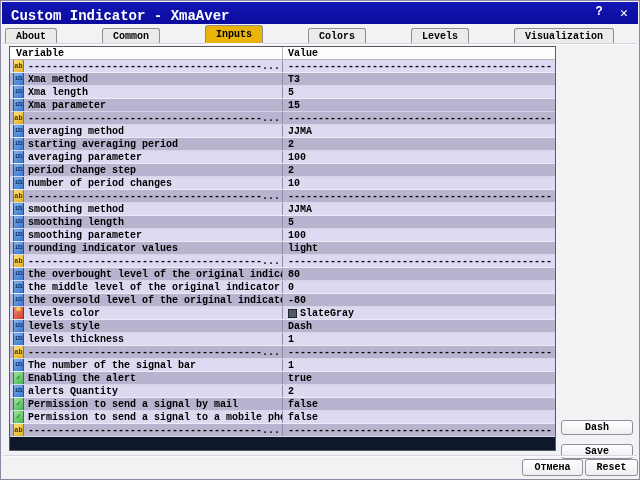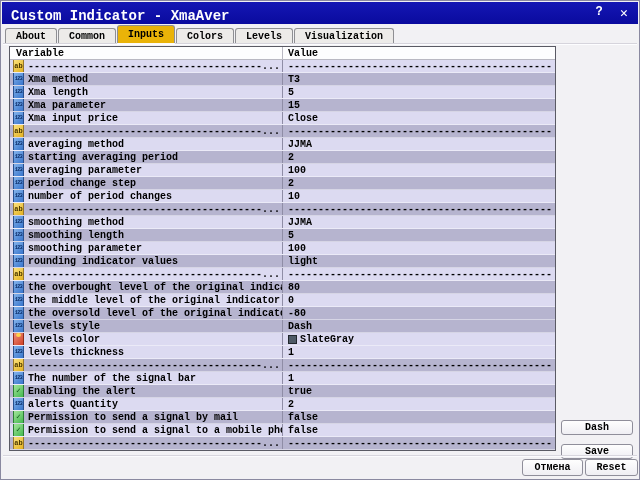--- a/index.html
+++ b/index.html
@@ -9,21 +9,21 @@
     font-family:"Liberation Mono","DejaVu Sans Mono",monospace;color:#000;
   }
   
   .titlebar{position:absolute;left:1px;top:1px;right:1px;height:22px;
     background:linear-gradient(#1517b4,#0a0a9e);color:#fff;display:flex;align-items:flex-end;}
   .title{margin-left:9px;font-size:14px;font-weight:bold;white-space:nowrap;}
   .tb-btn{position:absolute;top:3px;font-size:12px;font-weight:bold;width:14px;text-align:center;cursor:default;}
   .tb-help{right:32px;}
   .tb-close{right:7px;font-size:13px;}
   
-  .tabbar{position:absolute;left:4px;top:25px;height:17px;display:flex;align-items:flex-end;z-index:3;}
+  .tabbar{position:absolute;left:4px;top:25px;height:17px;display:flex;align-items:flex-end;z-index:3;gap:44px;}
   .tab{height:15px;display:flex;align-items:center;padding:0 10px;background:#edebe9;
     border:1px solid #8f8f93;border-bottom:none;border-radius:3px 3px 0 0;margin-right:1px;
     font-size:10px;font-weight:bold;box-sizing:border-box;}
   .tab.active{height:18px;background:#eab308;box-shadow:0 1px 0 #fbfafc;}
   .paneline{position:absolute;left:2px;right:2px;top:42px;height:1px;background:#fdfdff;border-top:1px solid #d6d4dc;}
   
   .table{position:absolute;left:8px;top:45px;width:545px;height:403px;background:#0f172a;
     border:1px solid #5a5a64;box-sizing:content-box;overflow:hidden;}
   .thead{display:flex;height:13px;box-sizing:border-box;background:#fdfdfe;border-bottom:1px solid #b9b8c2;
     font-size:10px;font-weight:bold;}
@@ -108,27 +108,20 @@
           </div>
           <div class="cell-val">5</div>
         </div>
         <div class="row dark">
           <div class="cell-var">
             <span class="ic ic-123">123</span>
             <span class="lbl">Xma parameter</span>
           </div>
           <div class="cell-val">15</div>
         </div>
-        <div class="row light">
-          <div class="cell-var">
-            <span class="ic ic-123">123</span>
-            <span class="lbl">Xma input price</span>
-          </div>
-          <div class="cell-val">Close</div>
-        </div>
         <div class="row dark">
           <div class="cell-var">
             <span class="ic ic-ab">ab</span>
             <span class="lbl">---------------------------------------...</span>
           </div>
           <div class="cell-val">--------------------------------------------</div>
         </div>
         <div class="row light">
           <div class="cell-var">
             <span class="ic ic-123">123</span>
@@ -219,38 +212,38 @@
             <span class="lbl">the middle level of the original indicator in %%</span>
           </div>
           <div class="cell-val">0</div>
         </div>
         <div class="row dark">
           <div class="cell-var">
             <span class="ic ic-123">123</span>
             <span class="lbl">the oversold level of the original indicator in %%</span>
           </div>
           <div class="cell-val">-80</div>
-        </div>
-        <div class="row dark">
-          <div class="cell-var">
-            <span class="ic ic-123">123</span>
-            <span class="lbl">levels style</span>
-          </div>
-          <div class="cell-val">Dash</div>
         </div>
         <div class="row light">
           <div class="cell-var">
             <span class="ic ic-color"></span>
             <span class="lbl">levels color</span>
           </div>
           <div class="cell-val">
             <span class="swatch" style="background: rgb(78, 90, 102);"></span>
             <span>SlateGray</span>
           </div>
         </div>
+        <div class="row dark">
+          <div class="cell-var">
+            <span class="ic ic-123">123</span>
+            <span class="lbl">levels style</span>
+          </div>
+          <div class="cell-val">Dash</div>
+        </div>
         <div class="row light">
           <div class="cell-var">
             <span class="ic ic-123">123</span>
             <span class="lbl">levels thickness</span>
           </div>
           <div class="cell-val">1</div>
         </div>
         <div class="row dark">
           <div class="cell-var">
             <span class="ic ic-ab">ab</span>

